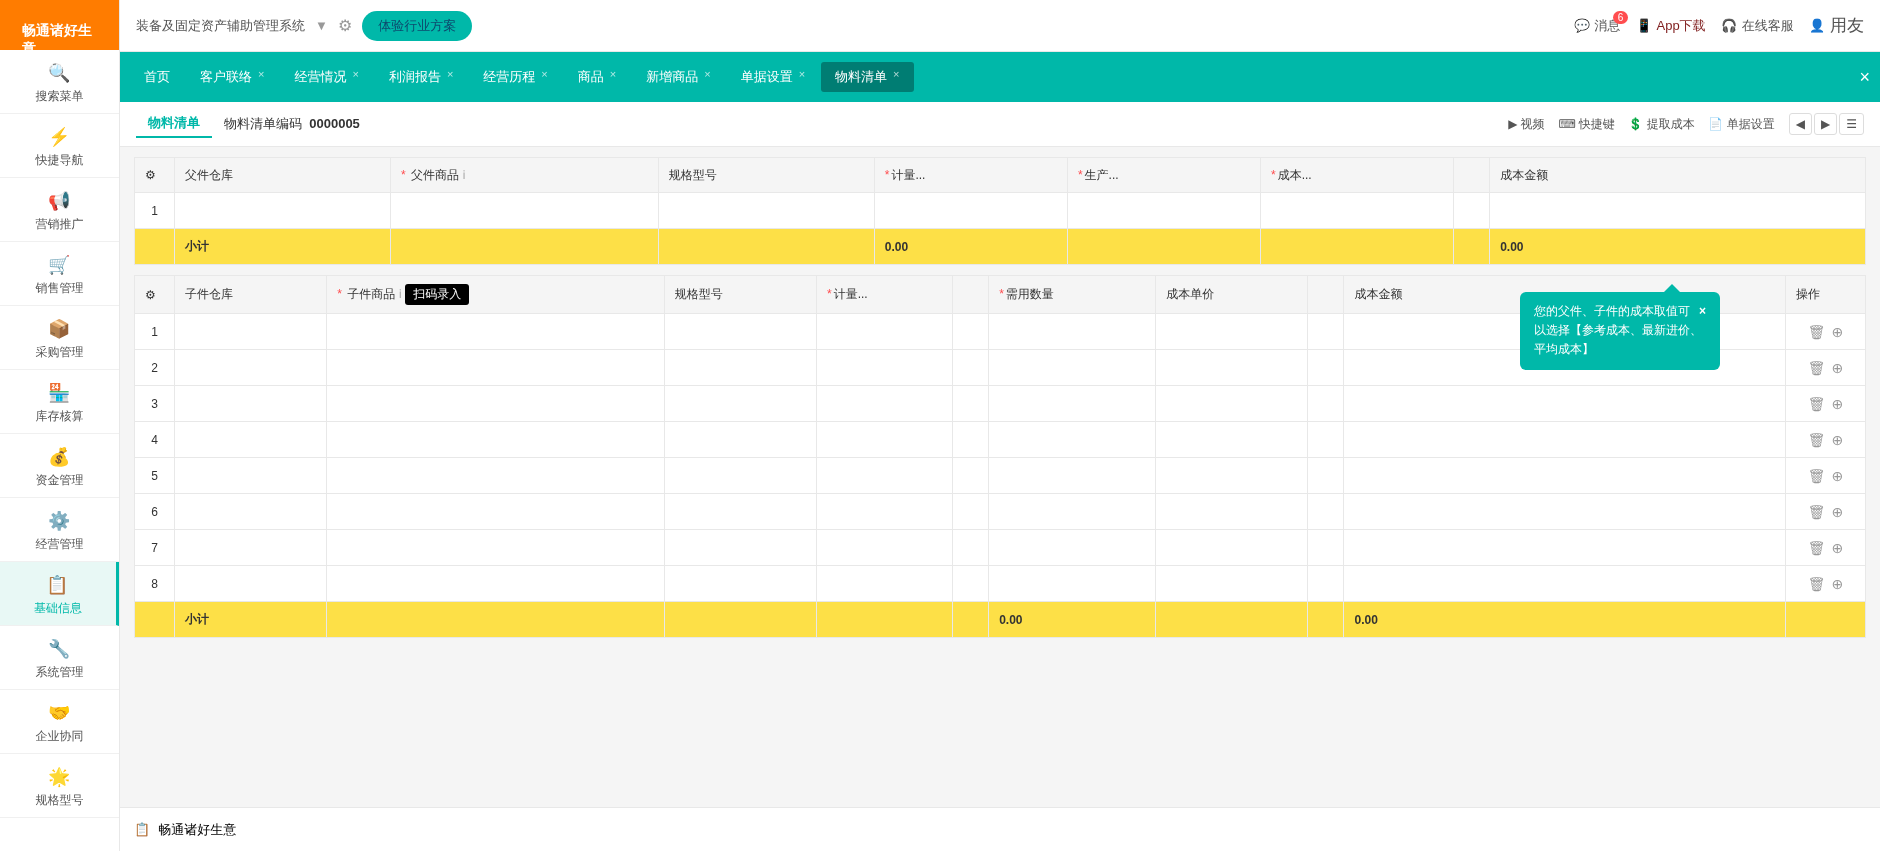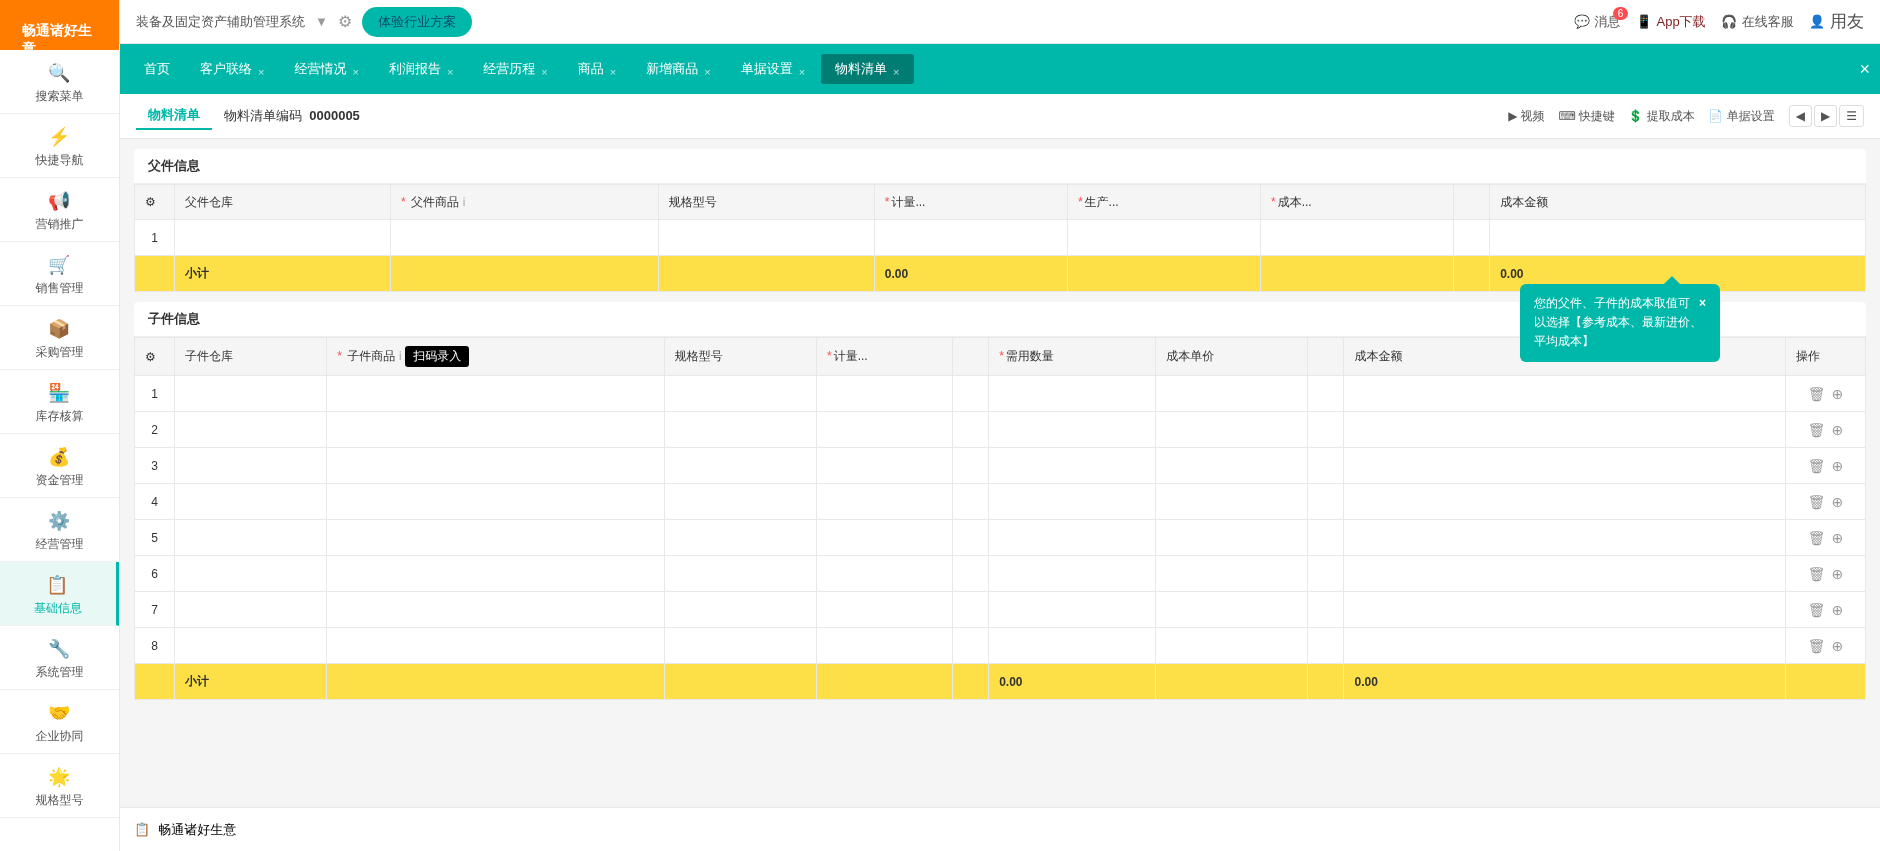--- a/index.html
+++ b/index.html
@@ -65,21 +65,21 @@
       flex-shrink: 0;
     }
     .nav-tab {
       color: white;
       padding: 6px 14px;
       cursor: pointer;
       font-size: 13px;
       border-radius: 3px;
       white-space: nowrap;
       display: flex;
-      align-items: flex-end;
+      align-items: flex-start;
       gap: 4px;
     }
     .nav-tab.active { background: #007d73; }
     .nav-tab .close-x { font-size: 11px; opacity: 0.7; margin-left: 2px; }
     .topbar-right {
       margin-left: auto;
       display: flex;
       align-items: center;
       gap: 16px;
       color: white;
@@ -215,21 +215,21 @@
       align-items: center;
       gap: 8px;
       flex-shrink: 0;
       height: 44px;
     }
 
     
     .system-bar {
       background: #fff;
       border-bottom: 1px solid #e8e8e8;
-      height: 44px;
+      height: 52px;
       display: flex;
       align-items: center;
       padding: 0 16px;
       gap: 10px;
       flex-shrink: 0;
     }
     .system-title { font-size: 13px; color: #555; }
     .system-bar-right { margin-left: auto; display: flex; align-items: center; gap: 14px; }
     .try-btn {
       background: #00b8a9;
@@ -407,21 +407,20 @@
         <button class="toolbar-btn">◀</button>
         <button class="toolbar-btn">▶</button>
         <button class="toolbar-btn">☰</button>
       </div>
     </div>
   </div>
 
   <div class="content">
 
     <div class="section">
-      <div class="section-title">父件信息</div>
       <table class="data-table">
         <thead>
           <tr>
             <th class="gear-col">⚙</th>
             <th>
               <span>父件仓库</span>
             </th>
             <th>
               <span class="required">*</span>
               <span>父件商品</span>
@@ -462,21 +461,20 @@
             <td></td>
             <td></td>
             <td></td>
             <td style="font-weight:bold;">0.00</td>
           </tr>
         </tbody>
       </table>
     </div>
 
     <div class="section">
-      <div class="section-title">子件信息</div>
       <table class="data-table">
         <thead>
           <tr>
             <th class="gear-col">⚙</th>
             <th>子件仓库</th>
             <th>
               <span class="required">*</span>
               <span>子件商品</span>
               <span style="color:#aaa;">ℹ</span>
               <button class="scan-btn">扫码录入</button>

